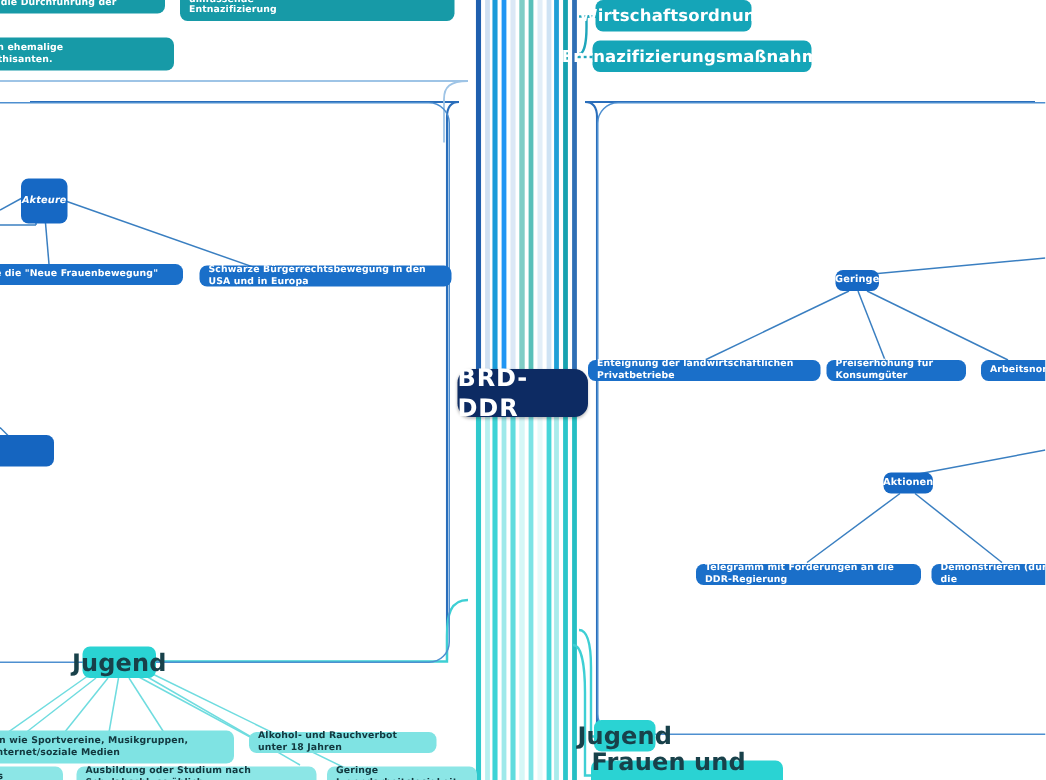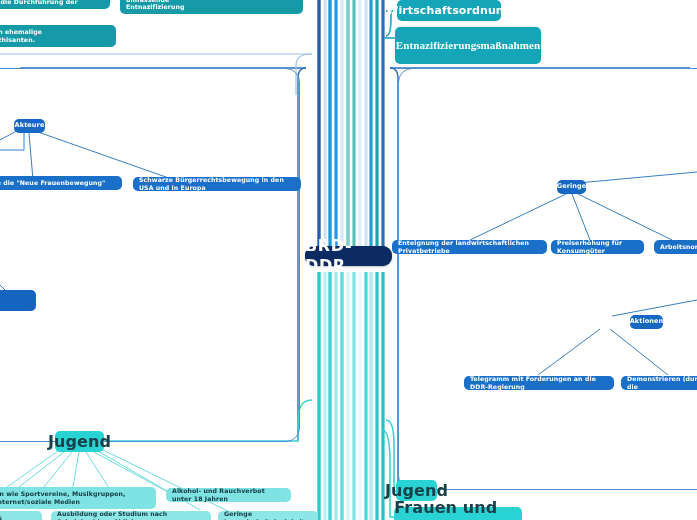--- a/index.html
+++ b/index.html
@@ -188,47 +188,47 @@
     <line x1="578" y1="194" x2="672" y2="240" stroke="#3a7fc1" stroke-width="1"></line>
 
     <line x1="612" y1="316" x2="697" y2="300" stroke="#3a7fc1" stroke-width="1"></line>
     <line x1="600" y1="329" x2="538" y2="375" stroke="#3a7fc1" stroke-width="1"></line>
     <line x1="610" y1="329" x2="668" y2="375" stroke="#3a7fc1" stroke-width="1"></line>
   </svg>
 
   <div class="panel" style="left:-150px; top:68px; width:450px; height:374px; border-right-width:1.3px;"></div>
   <div class="panel" style="left:398px; top:68px; width:420px; height:422px;"></div>
 
-  <div class="node n-root" style="left:305px; top:246px; width:87px; height:20px;">
+  <div class="node n-root" style="left:305px; top:246px; width:87px; height:32px;">
     <span>BRD-DDR</span>
   </div>
 
   <div class="node n-teal-1" style="left:397px; top:0px; width:104px; height:21px;">
     <span>Wirtschaftsordnung</span>
   </div>
 
-  <div class="node n-teal-1" style="left:395px; top:27px; width:146px; height:37px;font-family:Liberation Serif, serif;">
+  <div class="node n-teal-1" style="left:395px; top:27px; width:146px; height:21px;">
     <span>Entnazifizierungsmaßnahmen</span>
   </div>
 
   <div class="node n-teal-dark" style="left:-60px; top:-8px; width:170px; height:17px; align-items:flex-end; padding-bottom:3px;">
     <span>...ssourcen für die Durchführung der</span>
   </div>
 
   <div class="node n-teal-dark" style="left:120px; top:-9px; width:183px; height:23px; align-items:flex-end; padding-bottom:3px;">
     <span>Fehlende Unterstützung der Alliierten für eine umfassende
 Entnazifizierung</span>
   </div>
 
   <div class="node n-teal-dark" style="left:-62px; top:25px; width:178px; height:22px;">
     <span>...nahmen durch ehemalige
 ...deren Sympathisanten.</span>
   </div>
 
-  <div class="node n-blue-2" style="left:14px; top:119px; width:31px; height:14px; font-size:6.5px;">
+  <div class="node n-blue-2" style="left:14px; top:119px; width:31px; height:30px; font-size:6.5px;font-style:italic;">
     <span>Akteure</span>
   </div>
 
   <div class="node n-blue-3" style="left:-64px; top:176px; width:186px; height:14px;">
     <span>...wegungen wie die "Neue Frauenbewegung"</span>
   </div>
 
   <div class="node n-blue-3" style="left:133px; top:177px; width:168px; height:14px;">
     <span>Schwarze Bürgerrechtsbewegung in den USA und in Europa</span>
   </div>
@@ -246,21 +246,21 @@
   </div>
 
   <div class="node n-blue-3" style="left:551px; top:240px; width:93px; height:14px;">
     <span>Preiserhöhung für Konsumgüter</span>
   </div>
 
   <div class="node n-blue-3" style="left:654px; top:240px; width:70px; height:14px;">
     <span>Arbeitsnormen</span>
   </div>
 
-  <div class="node n-blue-2" style="left:589px; top:315px; width:33px; height:14px; font-size:6.5px;margin-left:41px;">
+  <div class="node n-blue-2" style="left:589px; top:315px; width:33px; height:14px; font-size:6.5px;">
     <span>Aktionen</span>
   </div>
 
   <div class="node n-blue-3" style="left:464px; top:376px; width:150px; height:14px;">
     <span>Telegramm mit Forderungen an die DDR-Regierung</span>
   </div>
 
   <div class="node n-blue-3" style="left:621px; top:376px; width:100px; height:14px;">
     <span>Demonstrieren (durch die</span>
   </div>

